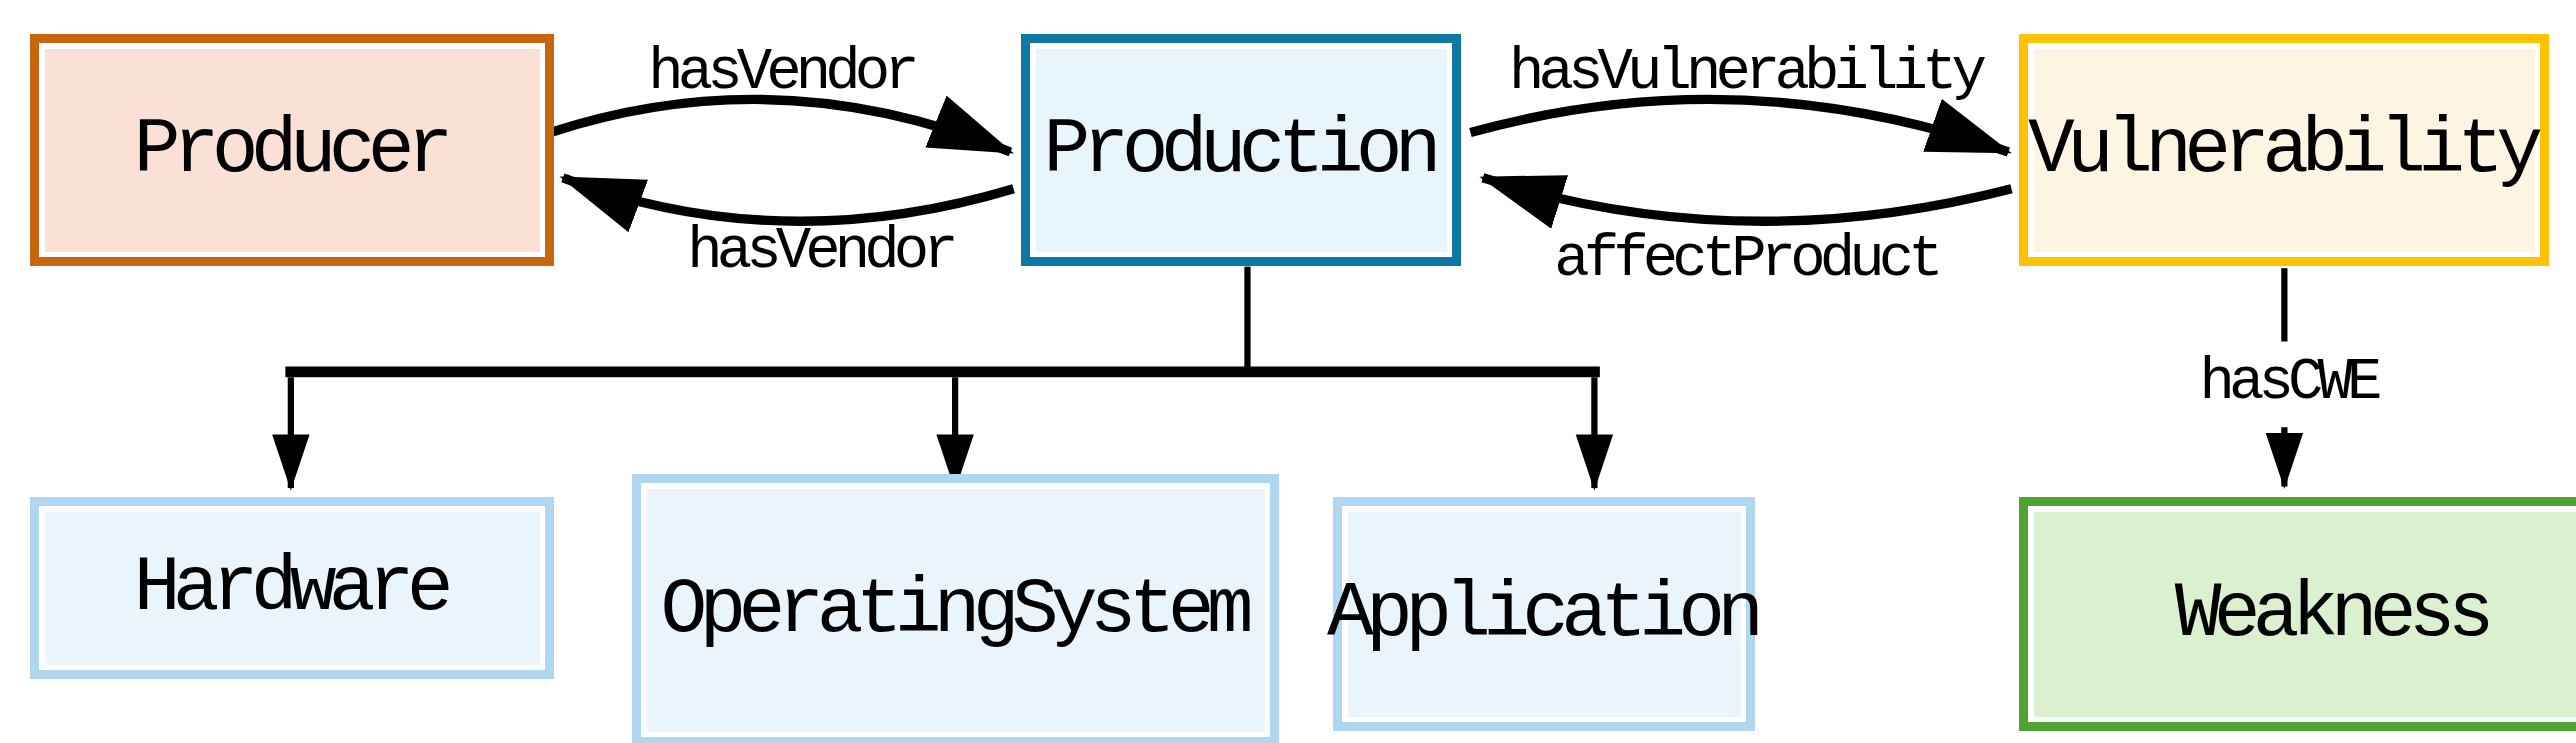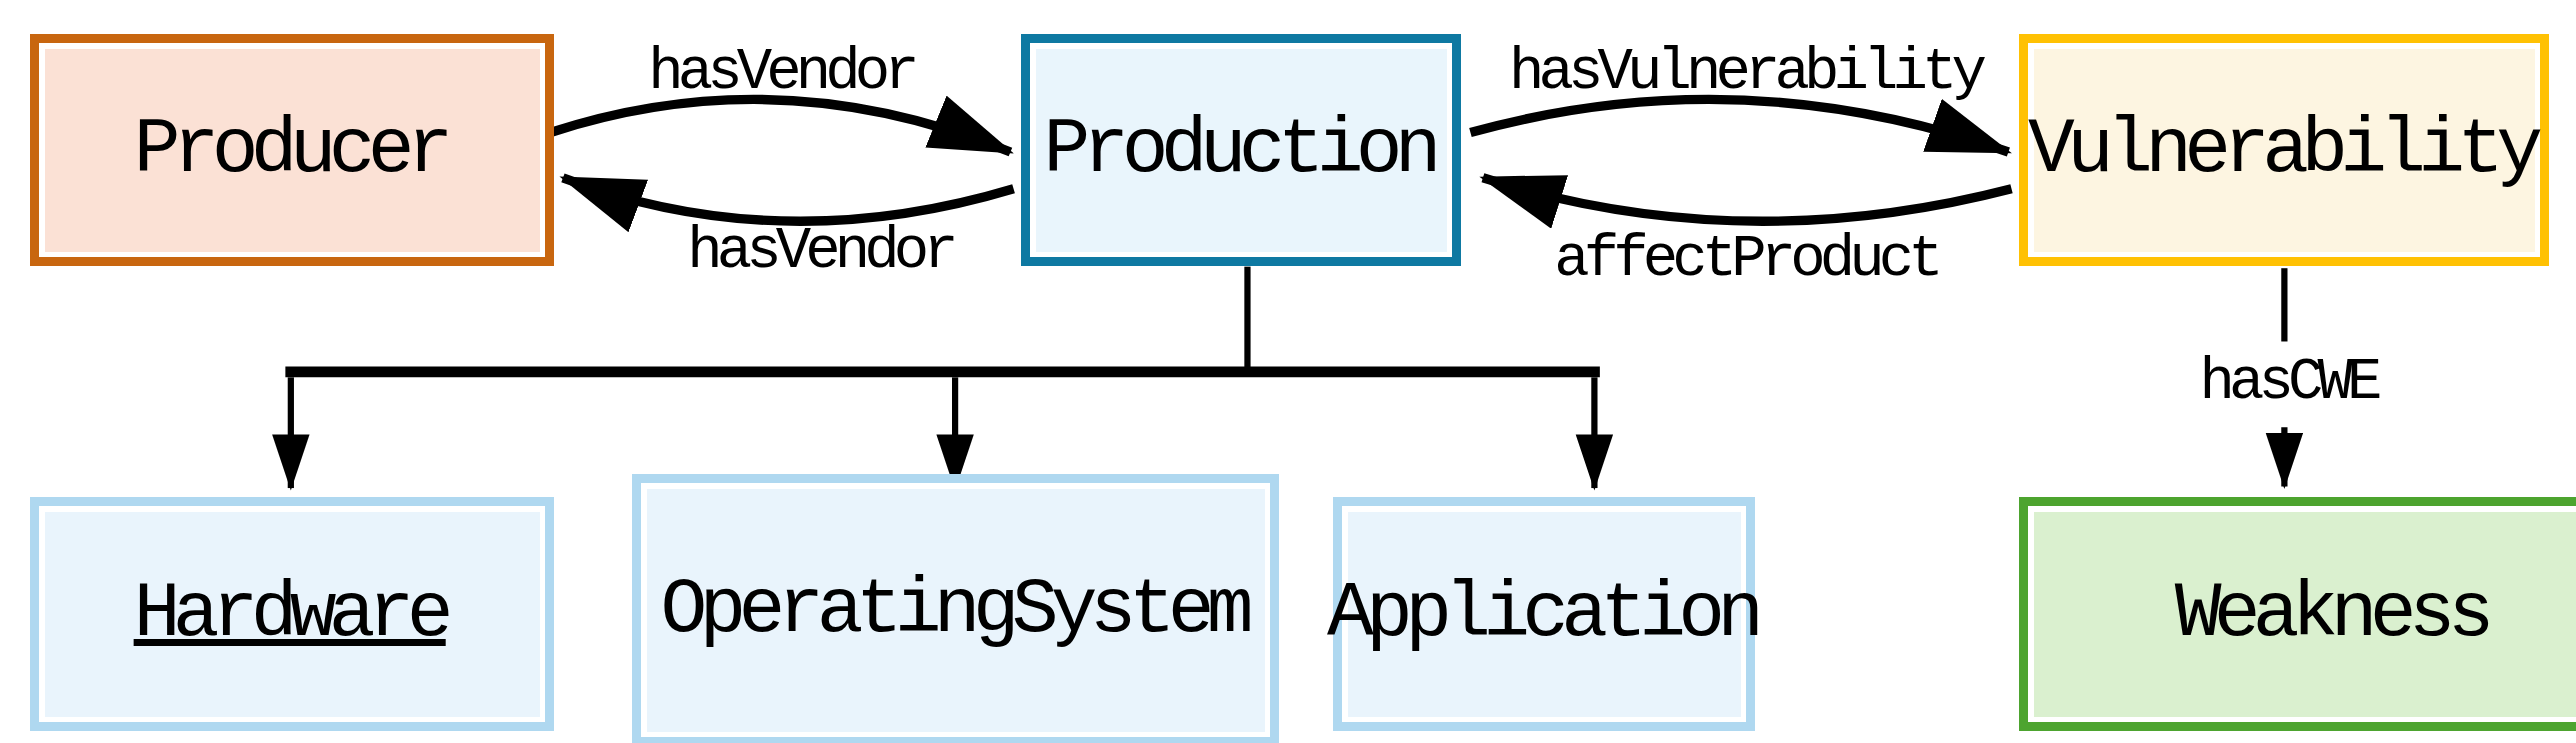--- a/index.html
+++ b/index.html
@@ -95,21 +95,21 @@
       <span class="node-label">Production</span>
     </div>
   </div>
 
   <div class="node" style="left: 2019px; top: 34px; width: 530px; height: 232px; border-color: rgb(255, 193, 3); --fill: #FDF5E1;">
     <div class="node-inner">
       <span class="node-label">Vulnerability</span>
     </div>
   </div>
 
-  <div class="node" style="left: 30px; top: 497px; width: 524px; height: 234px; border-color: rgb(175, 216, 240); text-decoration: underline; --fill: #E9F4FC;">
+  <div class="node" style="left: 30px; top: 497px; width: 524px; height: 182px; border-color: rgb(175, 216, 240); --fill: #E9F4FC;">
     <div class="node-inner">
       <span class="node-label">Hardware</span>
     </div>
   </div>
 
   <div class="node" style="left: 632px; top: 474px; width: 647px; height: 272px; border-color: rgb(175, 216, 240); --fill: #E9F4FC;">
     <div class="node-inner">
       <span class="node-label">OperatingSystem</span>
     </div>
   </div>

